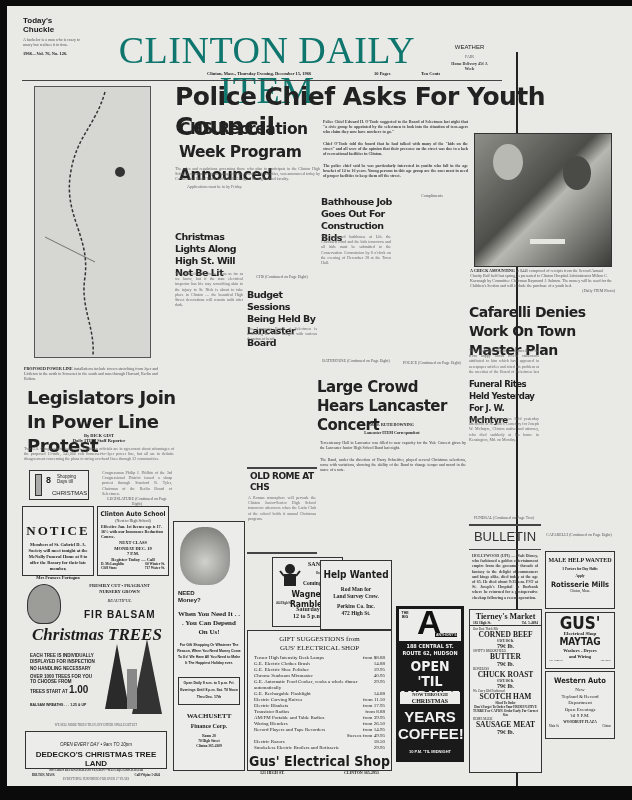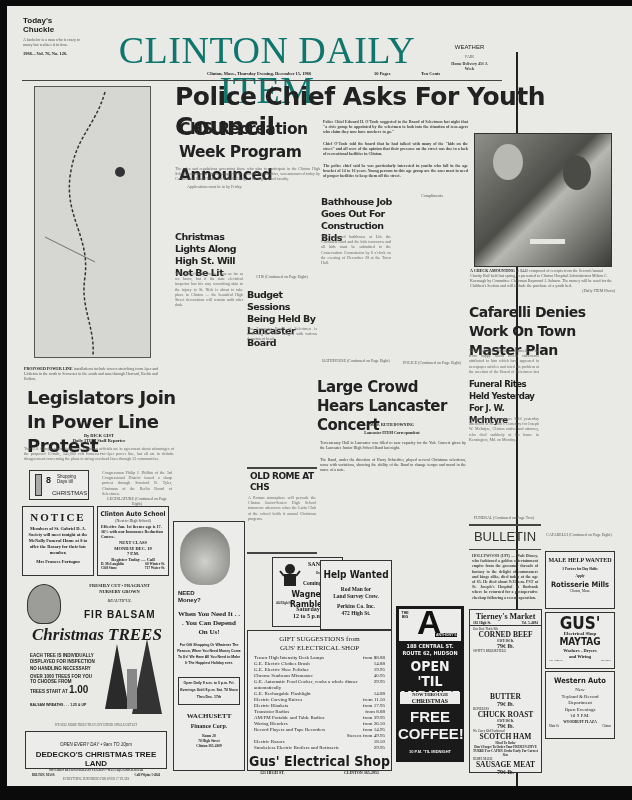--- a/index.html
+++ b/index.html
@@ -67,21 +67,21 @@
       <span>Shopping</span><br>
       <span>Days</span> <span>till</span>
     </span>
     <span class="sans" style="position:absolute;left:22px;top:19px;font-size:6px;">CHRISTMAS</span>
     <span style="position:absolute;left:5px;top:3px;width:5px;height:20px;background:#aaa;border:0.5px solid #333;"></span>
   </div>
   <div class="abs col-text" style="left:95px;top:464px;width:70px;height:28px;">Congressman Philip J. Philbin of the 3rd Congressional District issued a sharp protest through Stanford R. Tyler, Chairman of the Berlin Board of Selectmen.</div>
   <div class="abs center tiny" style="left:95px;top:490px;width:70px;">LEGISLATURE (Continued on Page Eight)</div>
 
   <div class="box center" style="left:15px;top:500px;width:72px;height:70px;">
-    <div class="serif" style="font-size:11px;font-weight:bold;letter-spacing:2px;margin-top:4px;font-family:Liberation Serif, serif;">NOTICE</div>
+    <div class="serif" style="font-size:13px;font-weight:bold;letter-spacing:2px;margin-top:16px;font-family:Liberation Serif, serif;">NOTICE</div>
     <div class="serif" style="font-size:4.5px;line-height:6px;font-weight:bold;margin:3px 4px;">Members of St. Gabriel D. A. Society will meet tonight at the McNally Funeral Home at 8 to offer the Rosary for their late member,</div>
     <div class="serif" style="font-size:4.5px;font-weight:bold;">Mrs Frances Fortugno</div>
   </div>
 
   <div class="box center" style="left:90px;top:500px;width:72px;height:70px;">
     <div class="cond" style="font-size:6.5px;font-weight:bold;margin-top:3px;">Clinton Auto School</div>
     <div class="tiny" style="color:#333;">(Next to High School)</div>
     <div class="serif" style="font-size:4.2px;line-height:5px;font-weight:bold;margin:1px 3px;text-align:left;">Effective Jan. 1st license age is 17. 16½ with our Insurance Reduction Course.</div>
     <div class="serif" style="font-size:4.5px;font-weight:bold;line-height:5.5px;">
       <div>NEXT CLASS</div>
@@ -330,36 +330,36 @@
     </div>
     <div class="cond" style="position:absolute;top:37px;width:68px;font-size:5.5px;font-weight:bold;line-height:7px;">
       <div>188 CENTRAL ST.</div>
       <div>ROUTE 62, HUDSON</div>
     </div>
     <div class="cond" style="position:absolute;top:53px;left:4px;width:60px;font-size:14px;line-height:15px;font-weight:bold;">OPEN 'TIL MIDNITE</div>
     <div style="position:absolute;top:86px;left:4px;width:60px;background:#ececea;color:#111;font-size:4.5px;font-weight:bold;line-height:6px;" class="serif">
       <div>NOW THROUGH</div>
       <div style="font-size:6px;">CHRISTMAS</div>
     </div>
-    <div class="sans" style="position:absolute;top:102px;left:2px;width:64px;font-size:15px;line-height:17px;font-weight:bold;">FREE COFFEE!</div>
+    <div class="sans" style="position:absolute;top:102px;left:2px;width:64px;font-size:15px;line-height:17px;font-weight:bold;">YEARS COFFEE!</div>
     <div class="sans" style="position:absolute;top:143px;width:68px;font-size:4px;font-weight:bold;">10 P.M. 'TIL MIDNIGHT</div>
   </div>
 
   <div class="box center" style="left:462px;top:603px;width:73px;height:164px;border-width:1.8px;">
     <div class="serif" style="font-size:8px;font-weight:bold;margin-top:2px;">Tierney's Market</div>
     <div style="display:flex;justify-content:space-between;font-size:3.5px;font-weight:bold;padding:0 3px;border-bottom:0.8px solid #333;">
         <span>182 High St.</span>
         <span>Tel. 5-4094</span>
       </div>
     <div class="serif" style="font-size:3.2px;line-height:4px;text-align:left;padding-left:3px;margin-top:1px;">Our Best Thick Rib</div>
     <div class="serif" style="font-size:7.5px;font-weight:bold;line-height:8px;">CORNED BEEF</div>
     <div style="font-size:3px;font-weight:bold;">SAVE 30¢ lb.</div>
     <div class="serif" style="font-size:6px;font-weight:bold;">79¢ lb.</div>
     <div class="serif" style="font-size:3.2px;line-height:4px;text-align:left;padding-left:3px;">SWIFT'S BROOKFIELD</div>
-    <div class="serif" style="font-size:7.5px;font-weight:bold;line-height:8px;margin-top:40px;">BUTTER</div>
+    <div class="serif" style="font-size:7.5px;font-weight:bold;line-height:8px;">BUTTER</div>
     <div class="serif" style="font-size:6px;font-weight:bold;">79¢ lb.</div>
     <div class="serif" style="font-size:3.2px;line-height:4px;text-align:left;padding-left:3px;">BONELESS</div>
     <div class="serif" style="font-size:7.5px;font-weight:bold;line-height:8px;">CHUCK ROAST</div>
     <div style="font-size:3px;font-weight:bold;">SAVE 30¢ lb.</div>
     <div class="serif" style="font-size:6px;font-weight:bold;">79¢ lb.</div>
     <div class="serif" style="font-size:3.2px;line-height:4px;text-align:left;padding-left:3px;">We Carry Old Fashioned</div>
     <div class="serif" style="font-size:7.5px;font-weight:bold;line-height:8px;">SCOTCH HAM</div>
     <div style="font-size:3px;font-weight:bold;">Sliced To Order</div>
     <div class="serif" style="font-size:3.2px;line-height:4px;font-weight:bold;padding:0 3px;">Don't Forget To Order Your FRESH NATIVE TURKEY or CAPON. Order Early For Correct Size</div>
     <div class="serif" style="font-size:3.2px;line-height:4px;text-align:left;padding-left:3px;">HOME MADE</div>

